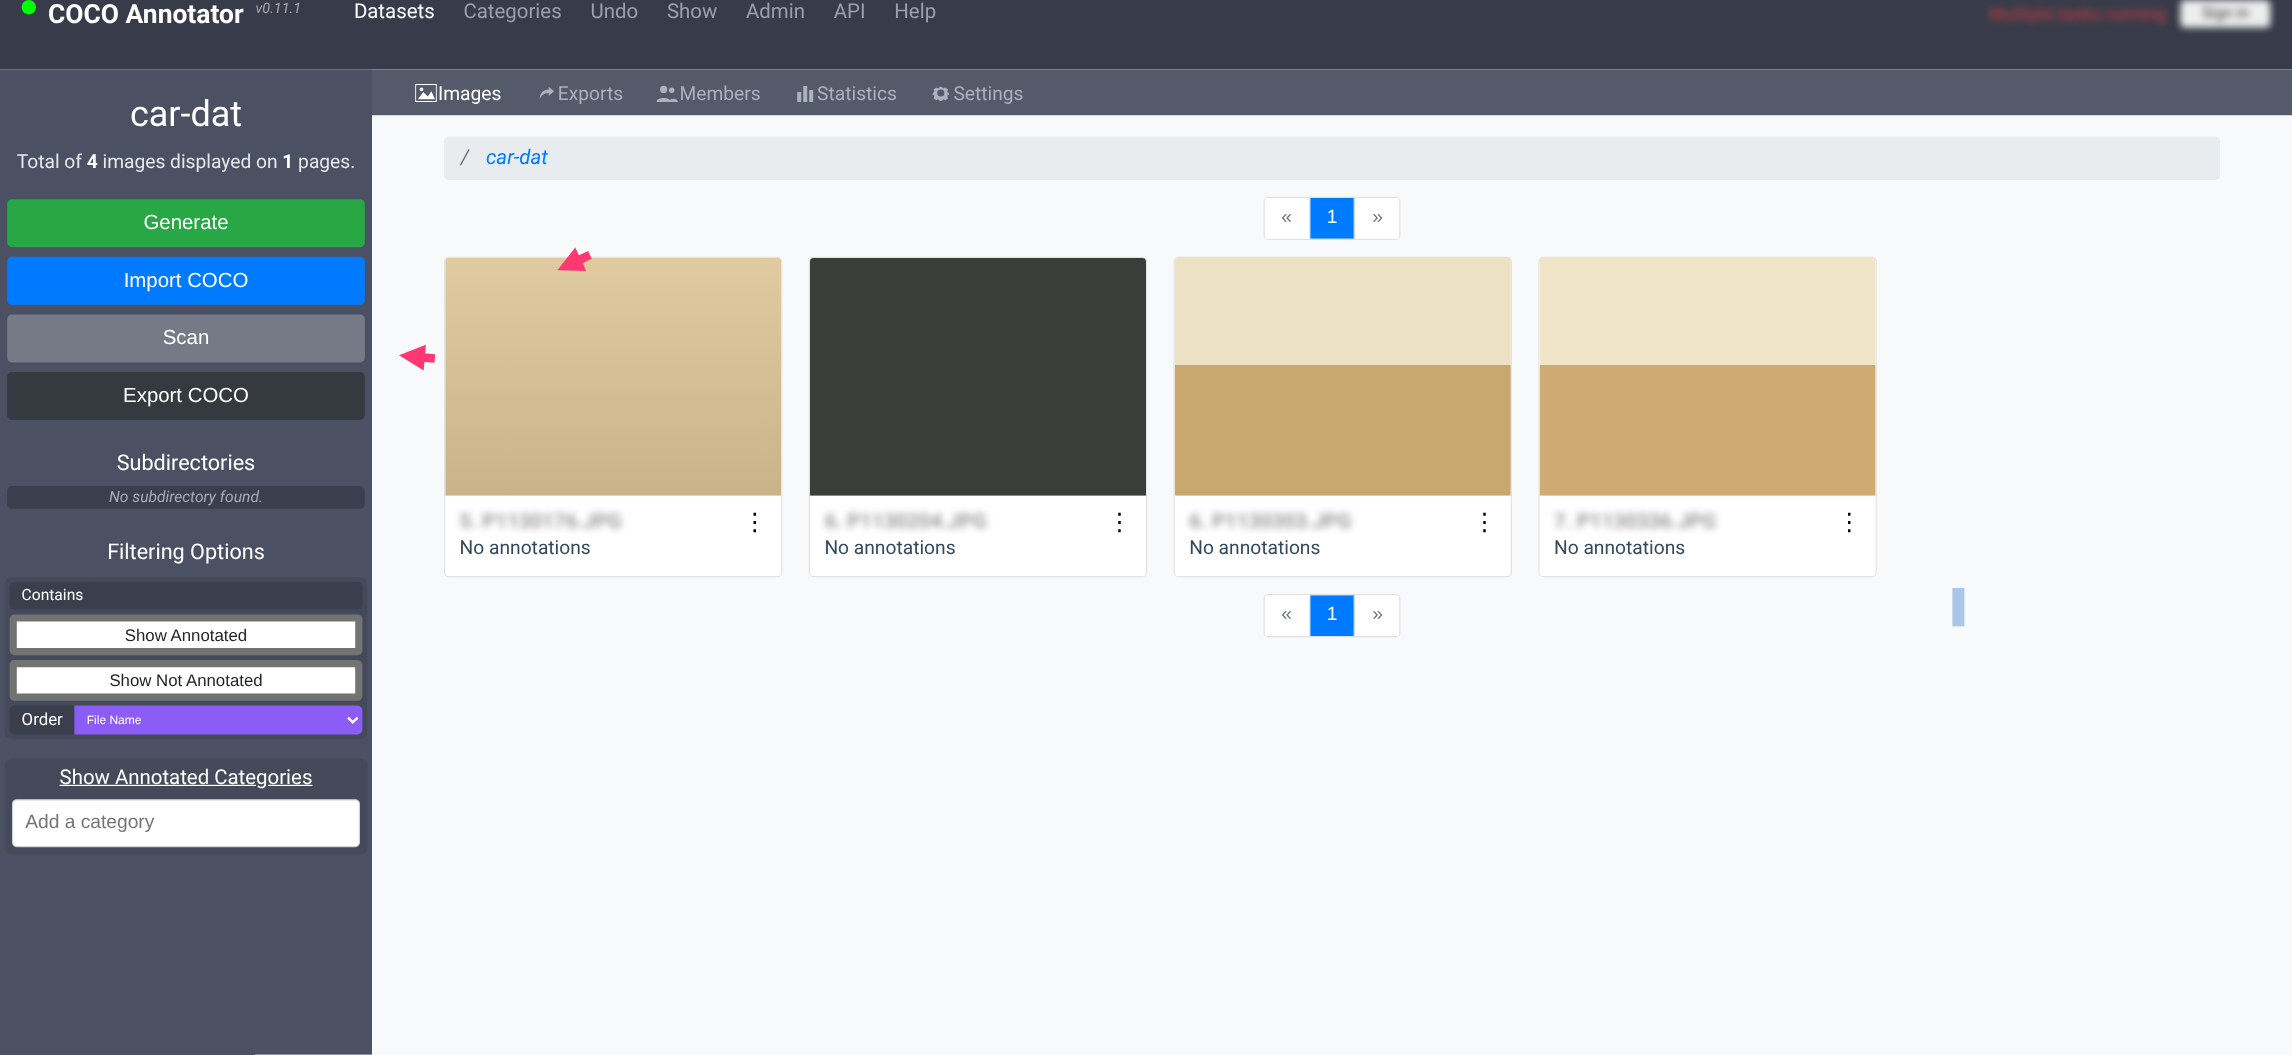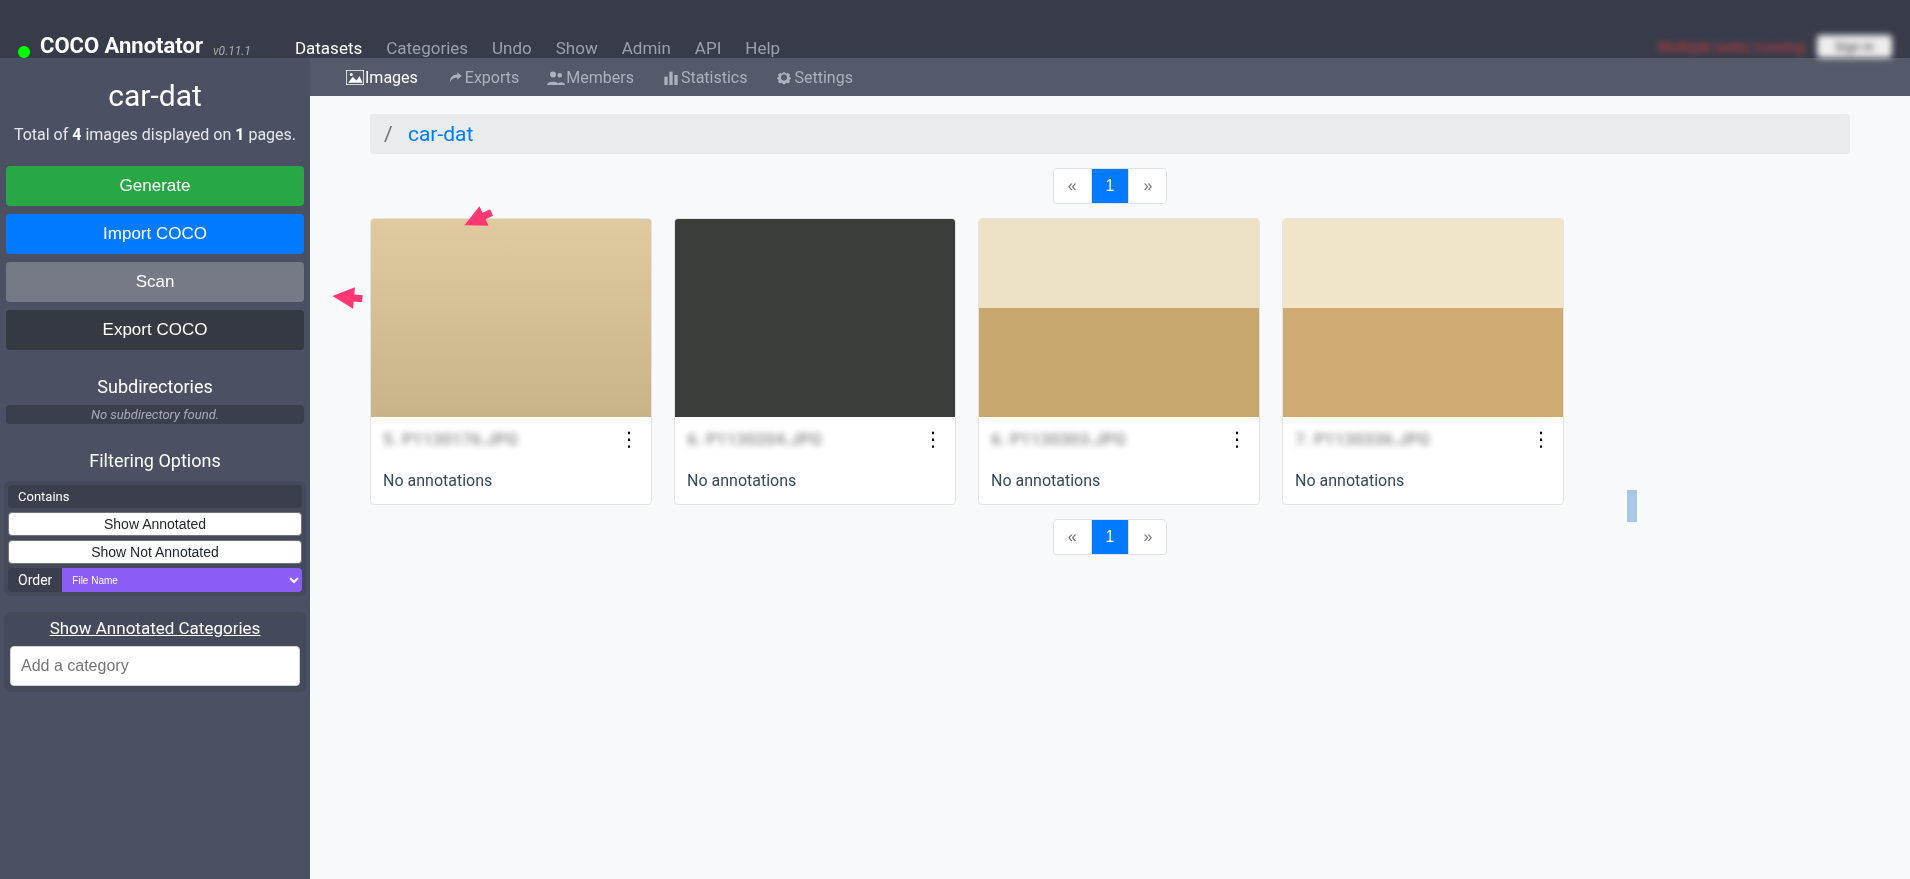--- a/index.html
+++ b/index.html
@@ -1,18 +1,18 @@
 <!DOCTYPE html>
 <html><head>
 <meta charset="utf-8">
 <style>
 * { margin: 0; padding: 0; box-sizing: border-box; }
 body { font-family: -apple-system, BlinkMacSystemFont, "Segoe UI", Roboto, Arial, sans-serif; background: #f8f9fa; width: 1910px; height: 879px; overflow: hidden; }
 
-.topnav { background: #383c4a; height: 58px; display: flex; align-items: flex-end; padding: 0 18px; color: #fff; }
+.topnav { background: #383c4a; height: 58px; display: flex; align-items: flex-start; padding: 0 18px; color: #fff; }
 .status-dot { width: 12px; height: 12px; border-radius: 50%; background: #0f0; margin-right: 10px; }
 .brand { font-weight: 700; font-size: 22px; margin-right: 10px; }
 .version { font-size: 12px; color: #aaa; font-style: italic; margin-right: 32px; }
 .nav-link { color: #9aa0ac; font-size: 17px; padding: 0 12px; cursor: pointer; }
 .nav-link.active { color: #fff; }
 .topnav-right { margin-left: auto; display: flex; align-items: center; gap: 12px; }
 .blurred-red { color: #c83c3c; filter: blur(3px); font-size: 15px; }
 .blurred-btn { background: #eee; border-radius: 4px; padding: 4px 18px; filter: blur(3px); font-size: 13px; color: #333; }
 
 .main { display: flex; height: calc(100% - 58px); }
@@ -28,57 +28,57 @@
 .btn-import { background: #007bff; }
 .btn-export { background: #343a40; }
 
 .sb-section-h { font-size: 18px; text-align: center; margin-top: 26px; color: #fff; }
 .no-subdir { background: #3b3f4d; border-radius: 4px; font-size: 13px; color: #aab; text-align: center; padding: 2px; margin: 8px 2px 0; font-style: italic; }
 
 .filter-box { margin-top: 10px; padding: 4px; background: #454a5a; border-radius: 6px; }
 .contains-row { display: flex; margin-bottom: 4px; }
 .contains-lbl { background: #3b3f4d; color: #fff; font-size: 13px; padding: 4px 10px; border-radius: 4px 0 0 4px; }
 .contains-input { flex: 1; background: #3b3f4d; border: none; border-radius: 0 4px 4px 0; padding: 4px; color: #fff; }
-.filter-btn { width: 100%; background: #fff; color: #212529; font-size: 14px; border: 1px solid #737373; border-radius: 4px; padding: 3px 0; margin-bottom: 4px; cursor: pointer; }
+.filter-btn { width: 100%; background: #fff; color: #212529; font-size: 14px; border: 6px solid #737373; border-radius: 4px; padding: 3px 0; margin-bottom: 4px; cursor: pointer; }
 .order-row { display: flex; }
 .order-lbl { background: #3b3f4d; color: #fff; font-size: 14px; padding: 4px 10px; border-radius: 4px 0 0 4px; }
 .order-select { flex: 1; background: #8b5cf6; color: #fff; border: none; font-size: 10px; padding: 4px 6px; border-radius: 0 4px 4px 0; }
 
 .show-ann-cat { margin-top: 16px; background: #454a5a; border-radius: 6px; padding: 6px; }
 .show-ann-h { font-size: 17px; text-align: center; margin-bottom: 8px; text-decoration: underline; }
 .cat-input { width: 100%; border: 1px solid #ced4da; border-radius: 4px; padding: 10px; font-size: 16px; }
 
 .content { flex: 1; display: flex; flex-direction: column; overflow: hidden; }
 .subnav { background: #545a6a; height: 38px; display: flex; align-items: center; padding-left: 22px; }
 .subnav-item { color: #adb1bd; font-size: 16px; padding: 0 14px; cursor: pointer; display: flex; align-items: center; gap: 1px; }
 .subnav-item.active { color: #fff; }
 .ico { width: 18px; height: 15px; display: inline-block; }
 
 .body { padding: 18px 60px; overflow-y: auto; flex: 1; }
-.breadcrumb { background: #e9ecef; border-radius: 4px; padding: 8px 14px; font-size: 21px; color: #6c757d; }
+.breadcrumb { background: #e9ecef; border-radius: 4px; padding: 8px 14px; font-size: 17px; color: #6c757d; font-style: italic; }
 .breadcrumb a { color: #007bff; text-decoration: none; margin-left: 10px; }
 
 .pager { display: flex; justify-content: center; margin: 14px 0; }
 .pager-group { display: inline-flex; border: 1px solid #dee2e6; border-radius: 4px; overflow: hidden; }
 .pager-btn { padding: 8px 14px; font-size: 16px; background: #fff; color: #6c757d; border: none; border-right: 1px solid #dee2e6; cursor: pointer; }
 .pager-btn:last-child { border-right: none; }
 .pager-btn.active { background: #007bff; color: #fff; }
 
 .grid { display: flex; gap: 22px; }
 .card { width: 282px; background: #fff; border: 1px solid #e3e3e3; border-radius: 4px; overflow: hidden; }
 .thumb { height: 198px; background: #d9c8a8; }
 .thumb1 { background: linear-gradient(#e0cba0, #c9b48a); }
 .thumb2 { background: #3a3d3a; }
 .thumb3 { background: linear-gradient(#ece1c2 45%, #c9a86f 45%); }
 .thumb4 { background: linear-gradient(#f0e6c7 45%, #cfab73 45%); }
 .card-body { padding: 10px 12px 14px; }
 .card-title-row { display: flex; justify-content: space-between; align-items: center; }
 .card-fname { font-size: 17px; font-weight: 700; color: #999; filter: blur(3px); }
 .dots { font-size: 20px; color: #000; cursor: pointer; }
-.card-sub { font-size: 16px; color: #34495e; margin-top: 20px; }
+.card-sub { font-size: 16px; color: #34495e; margin-top: 0; }
 
 .arrow { position: absolute; width: 0; height: 0; border: 18px solid transparent; border-right: 36px solid #ff3874; transform-origin: right center; }
 .arrow::after { content: ""; position: absolute; right: -50px; top: -6px; width: 20px; height: 12px; background: #ff3874; }
 .arrow1 { left: 430px; top: 198px; transform: rotate(-25deg) scale(0.6); }
 .arrow2 { left: 300px; top: 280px; transform: rotate(5deg) scale(0.6); }
 .sel-bar { position: absolute; left: 1627px; top: 490px; width: 10px; height: 32px; background: #a9c7e6; }
 </style>
 </head>
 <body>
 

